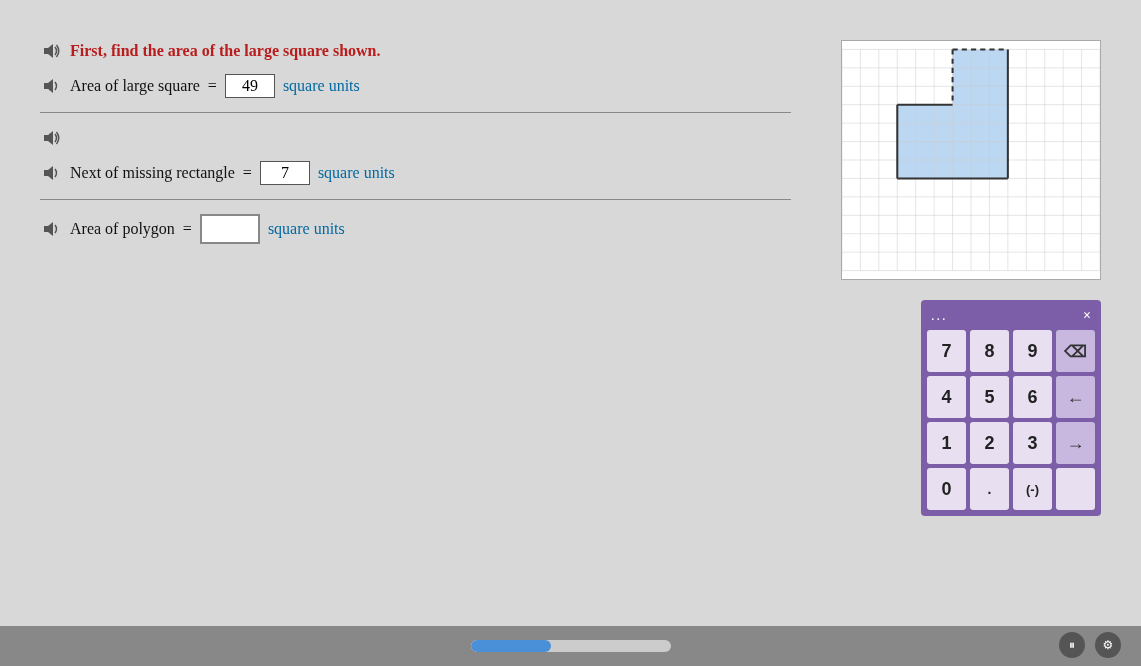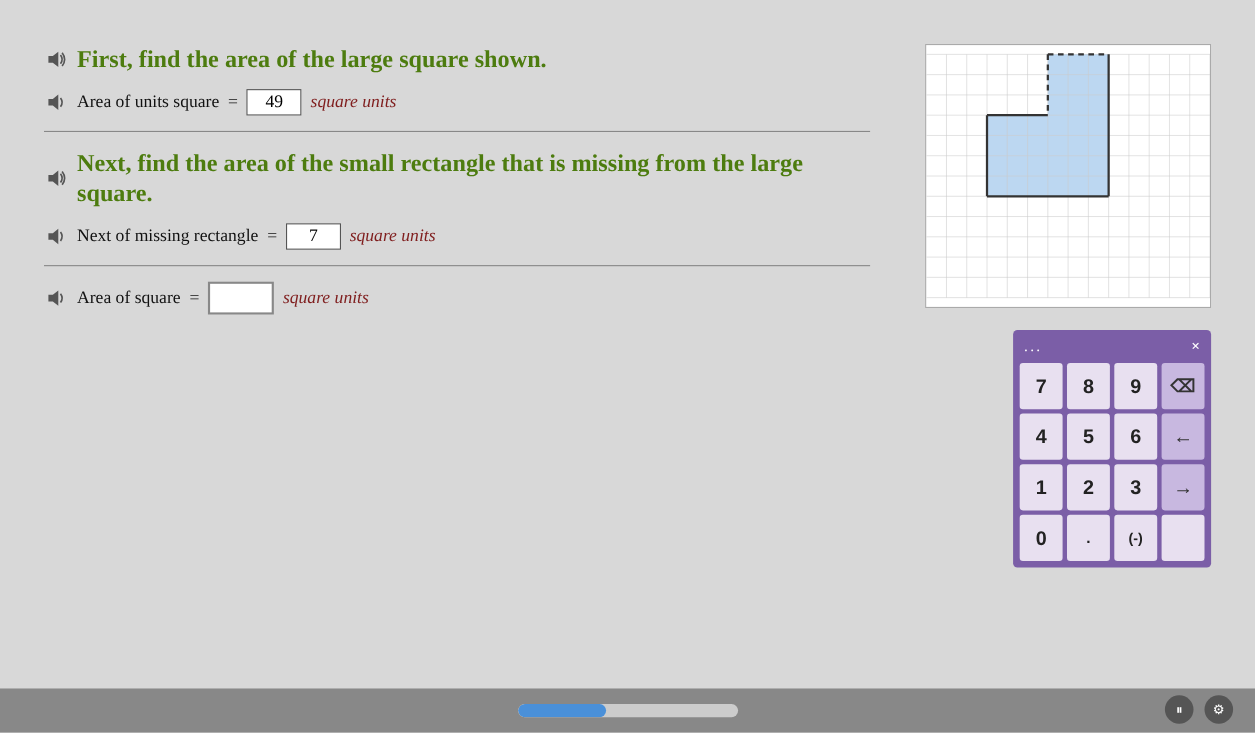--- a/index.html
+++ b/index.html
@@ -50,23 +50,23 @@
     .speaker-icon {
       width: 22px;
       height: 22px;
       display: inline-flex;
       align-items: center;
       justify-content: center;
       flex-shrink: 0;
     }
 
     .instruction-text {
-      font-size: 22px;
+      font-size: 16px;
       font-weight: bold;
-      color: #4d7c0f;
+      color: #b91c1c;
       line-height: 1.3;
     }
 
     .answer-row {
       display: flex;
       align-items: center;
       gap: 8px;
       margin-bottom: 6px;
     }
 
@@ -88,22 +88,21 @@
     .answer-box-empty {
       background: white;
       border: 2px solid #888;
       width: 60px;
       height: 30px;
       display: inline-block;
     }
 
     .units-text {
       font-size: 16px;
-      color: #7f1d1d;
-      font-style: italic;
+      color: #0369a1;
     }
 
     .divider {
       border: none;
       border-top: 1.5px solid #888;
       margin: 14px 0;
     }
 
     
     .grid-container {
@@ -262,37 +261,36 @@
         <span class="instruction-text">First, find the area of the large square shown.</span>
       </div>
 
       <div class="answer-row">
         <div class="speaker-icon">
           <svg width="20" height="20" viewBox="0 0 20 20">
             <polygon points="3,7 7,7 12,3 12,17 7,13 3,13" fill="#555"></polygon>
             <path d="M14,6 Q17,10 14,14" stroke="#555" stroke-width="1.5" fill="none"></path>
           </svg>
         </div>
-        <span class="answer-label">Area of units square</span>
+        <span class="answer-label">Area of large square</span>
         <span class="answer-label">=</span>
         <span class="answer-box">49</span>
         <span class="units-text">square units</span>
       </div>
 
       <hr class="divider">
 
       <div class="instruction-row">
         <div class="speaker-icon">
           <svg width="20" height="20" viewBox="0 0 20 20">
             <polygon points="3,7 7,7 12,3 12,17 7,13 3,13" fill="#555"></polygon>
             <path d="M14,6 Q17,10 14,14" stroke="#555" stroke-width="1.5" fill="none"></path>
             <path d="M15.5,4 Q20,10 15.5,16" stroke="#555" stroke-width="1.5" fill="none"></path>
           </svg>
         </div>
-        <span class="instruction-text">Next, find the area of the small rectangle that is missing from the large square.</span>
       </div>
 
       <div class="answer-row">
         <div class="speaker-icon">
           <svg width="20" height="20" viewBox="0 0 20 20">
             <polygon points="3,7 7,7 12,3 12,17 7,13 3,13" fill="#555"></polygon>
             <path d="M14,6 Q17,10 14,14" stroke="#555" stroke-width="1.5" fill="none"></path>
           </svg>
         </div>
         <span class="answer-label">Next of missing rectangle</span>
@@ -304,21 +302,21 @@
       <hr class="divider">
 
 
       <div class="answer-row">
         <div class="speaker-icon">
           <svg width="20" height="20" viewBox="0 0 20 20">
             <polygon points="3,7 7,7 12,3 12,17 7,13 3,13" fill="#555"></polygon>
             <path d="M14,6 Q17,10 14,14" stroke="#555" stroke-width="1.5" fill="none"></path>
           </svg>
         </div>
-        <span class="answer-label">Area of square</span>
+        <span class="answer-label">Area of polygon</span>
         <span class="answer-label">=</span>
         <span class="answer-box-empty"></span>
         <span class="units-text">square units</span>
       </div>
 
     </div>
 
     <div class="right-panel">
 
       <div class="grid-container">

